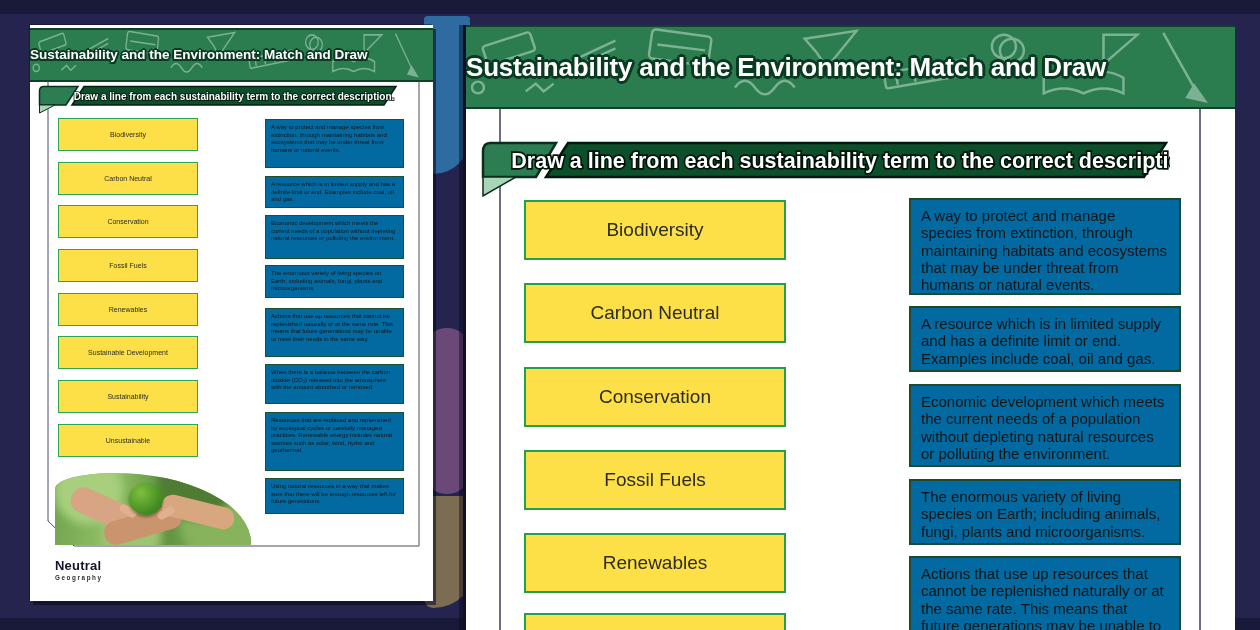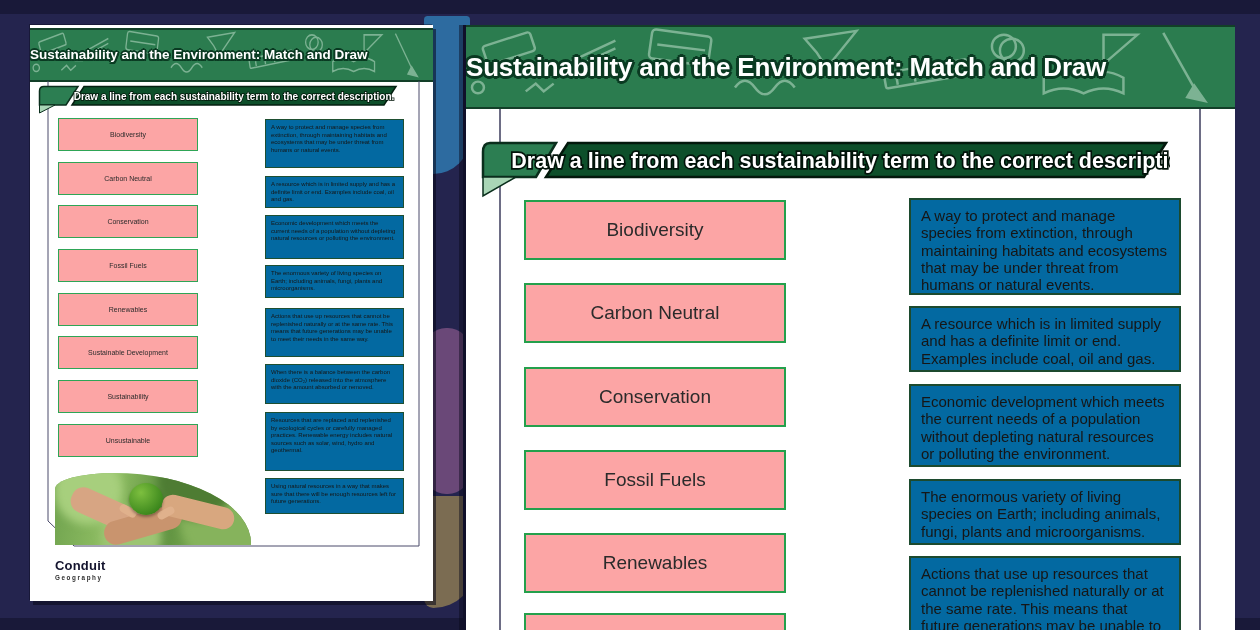--- a/index.html
+++ b/index.html
@@ -18,21 +18,21 @@
   #page-left .header{top:3px;height:50px;}
   #page-right .header{top:0;height:80px;}
   .doodles{position:absolute;inset:0;width:100%;height:100%;opacity:.5;}
   .title{position:relative;z-index:3;color:#ffffff;font-weight:bold;text-align:left;}
   #page-left .title{font-size:13.5px;line-height:50px;
     text-shadow:-1.5px -1.5px 0 #0a3a22,1.5px -1.5px 0 #0a3a22,-1.5px 1.5px 0 #0a3a22,1.5px 1.5px 0 #0a3a22,0 2px 0 #0a3a22,0 -2px 0 #0a3a22,2px 0 0 #0a3a22,-2px 0 0 #0a3a22;}
   #page-right .title{font-size:26px;line-height:80px;letter-spacing:-.2px;
     text-shadow:-2px -2px 0 #0a3a22,2px -2px 0 #0a3a22,-2px 2px 0 #0a3a22,2px 2px 0 #0a3a22,0 3px 0 #0a3a22,0 -3px 0 #0a3a22,3px 0 0 #0a3a22,-3px 0 0 #0a3a22;}
 
   .frame-svg,.banner-svg{position:absolute;}
-  .termbox{position:absolute;background:#fca5a5;display:flex;align-items:center;justify-content:center;color:#2b2b2b;}
+  .termbox{position:absolute;background:#fde047;display:flex;align-items:center;justify-content:center;color:#2b2b2b;}
   #page-left .termbox{left:28px;width:138px;height:31px;border:1.5px solid #2ea556;font-size:7px;}
   #page-right .termbox{left:58px;width:258px;height:56px;border:2px solid #24a04c;font-size:19px;}
   .descbox{position:absolute;background:#0369a1;color:#161616;}
   #page-left .descbox{left:235px;width:139px;border:1.5px solid #1e4f31;font-size:6px;line-height:1.25;padding:4px 5px;box-sizing:border-box;}
   #page-right .descbox{left:443px;width:272px;border:2px solid #1c4a2e;font-size:15px;line-height:1.15;padding:7px 10px;box-sizing:border-box;}
 
   #photo{position:absolute;left:25px;top:448px;width:196px;height:72px;overflow:hidden;
     border-radius:60px 140px 0 0 / 16px 72px 0 0;
     background:linear-gradient(100deg,#6fa24e 0%,#8fbe63 30%,#5c8f3e 55%,#7fae55 80%,#557f38 100%);}
   #photo .blur{position:absolute;inset:-10px;filter:blur(4px);
@@ -142,21 +142,21 @@
       <div class="blur"></div>
       <div class="arm arm1"></div>
       <div class="arm arm2"></div>
       <div class="arm arm3"></div>
       <div class="finger f1"></div>
       <div class="finger f2"></div>
       <div class="ball"></div>
     </div>
 
     <div id="logo">
-      <div class="brand">Conduit</div>
+      <div class="brand">Neutral</div>
       <div class="sub">Geography</div>
     </div>
   </div>
 
   <div class="page" id="page-right">
     <div class="header">
       <svg class="doodles" viewBox="0 0 772 82" preserveAspectRatio="none">
         <g stroke="#cde8d6" fill="none" stroke-width="2.5">
           <rect x="18" y="12" width="50" height="20" rx="3" transform="rotate(-18 43 22)"></rect>
           <line x1="95" y1="40" x2="150" y2="14"></line>

